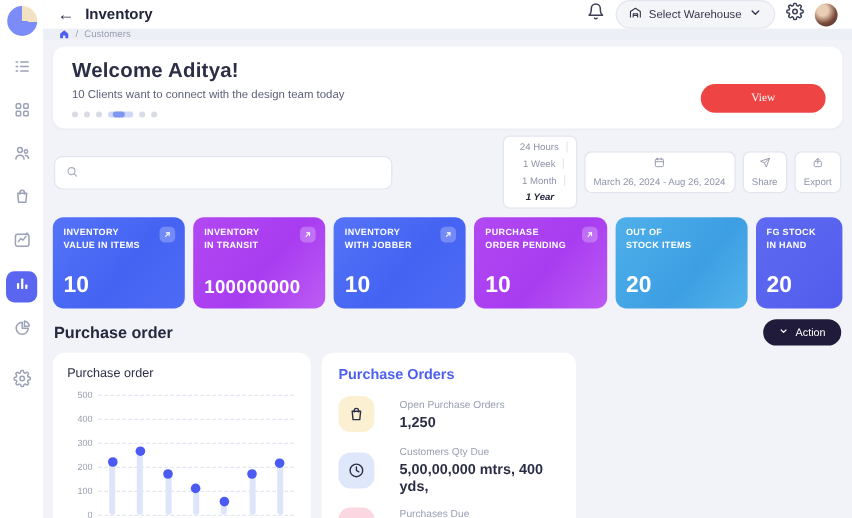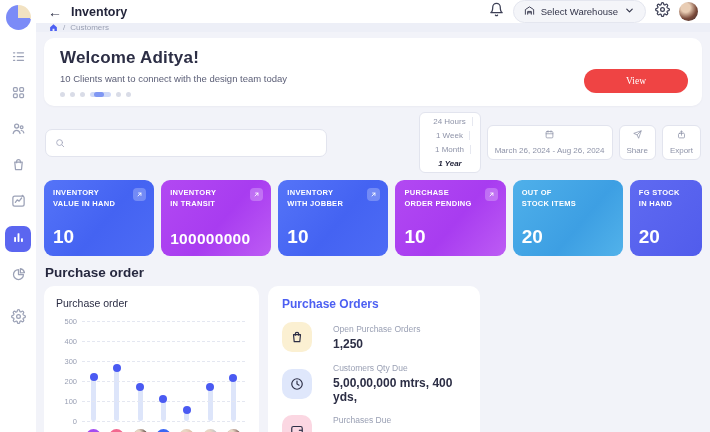--- a/index.html
+++ b/index.html
@@ -258,21 +258,21 @@
                 <rect x="4" y="9" width="16" height="12" rx="2.5"></rect>
                 <path d="M12 14V3"></path>
                 <path d="M8.5 6L12 2.5 15.5 6"></path>
               </svg></span>
           <span>Export</span>
         </div>
       </div>
 
       <div class="stats-row">
         <div class="stat-card c-blue">
-          <div class="stat-label"><span>INVENTORY</span><br><span>VALUE IN HAND</span></div>
+          <div class="stat-label"><span>INVENTORY</span><br><span>VALUE IN ITEMS</span></div>
           <div class="stat-value">10</div>
           <span class="arrow-badge">
               <svg viewBox="0 0 24 24" fill="none" stroke="#fff" stroke-width="3" stroke-linecap="round" stroke-linejoin="round">
                 <path d="M7 17L17 7"></path>
                 <path d="M9 7h8v8"></path>
               </svg>
             </span>
         </div>
         <div class="stat-card c-purple long-value">
           <div class="stat-label"><span>INVENTORY</span><br><span>IN TRANSIT</span></div>
@@ -309,20 +309,26 @@
           <div class="stat-value">20</div>
         </div>
         <div class="stat-card c-indigo small">
           <div class="stat-label"><span>FG STOCK</span><br><span>IN HAND</span></div>
           <div class="stat-value">20</div>
         </div>
       </div>
 
       <div class="section-row">
         <h2 class="section-title">Purchase order</h2>
+        <button class="action-btn">
+          <span><svg viewBox="0 0 24 24" fill="none" stroke="currentColor" stroke-width="3" stroke-linecap="round" stroke-linejoin="round">
+                <polyline points="6 9 12 15 18 9"></polyline>
+              </svg></span>
+          <span>Action</span>
+        </button>
       </div>
 
       <div class="bottom-row">
         <section class="chart-card">
           <div class="chart-title">Purchase order</div>
           <div class="chart-area">
             <div id="chart-grid"></div>
             <div class="points-row" id="points-row">
                 <div class="point-col">
                   <div class="p-dot" style="background: rgb(74, 90, 242);"></div>

